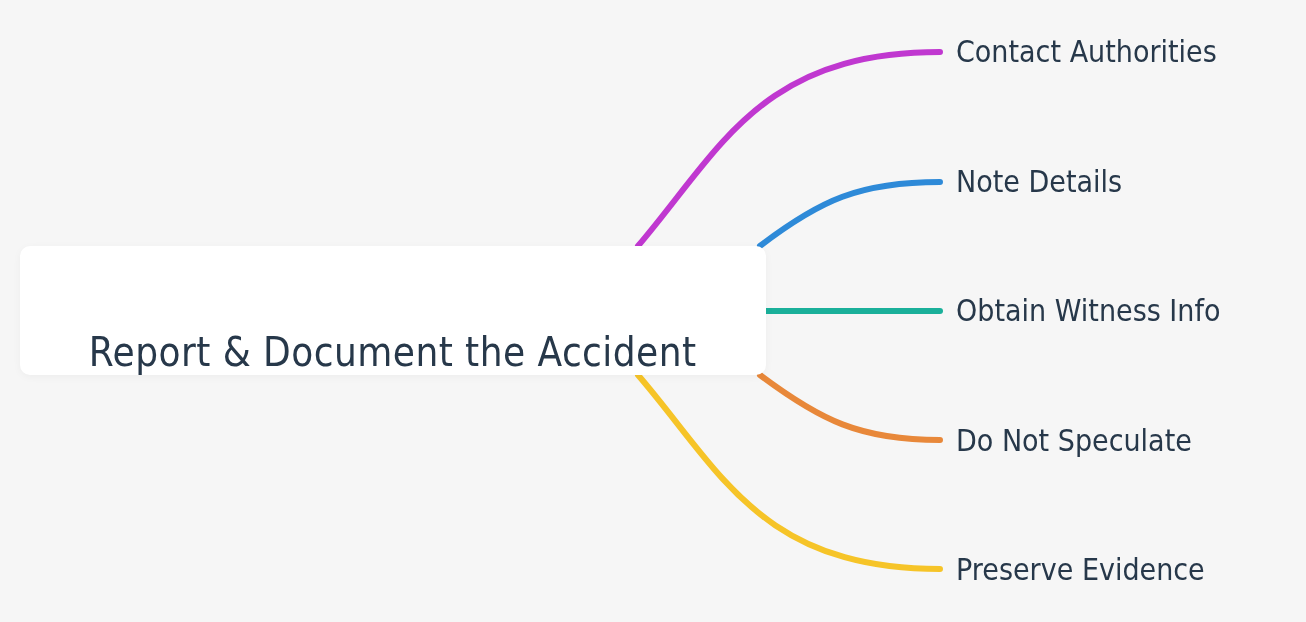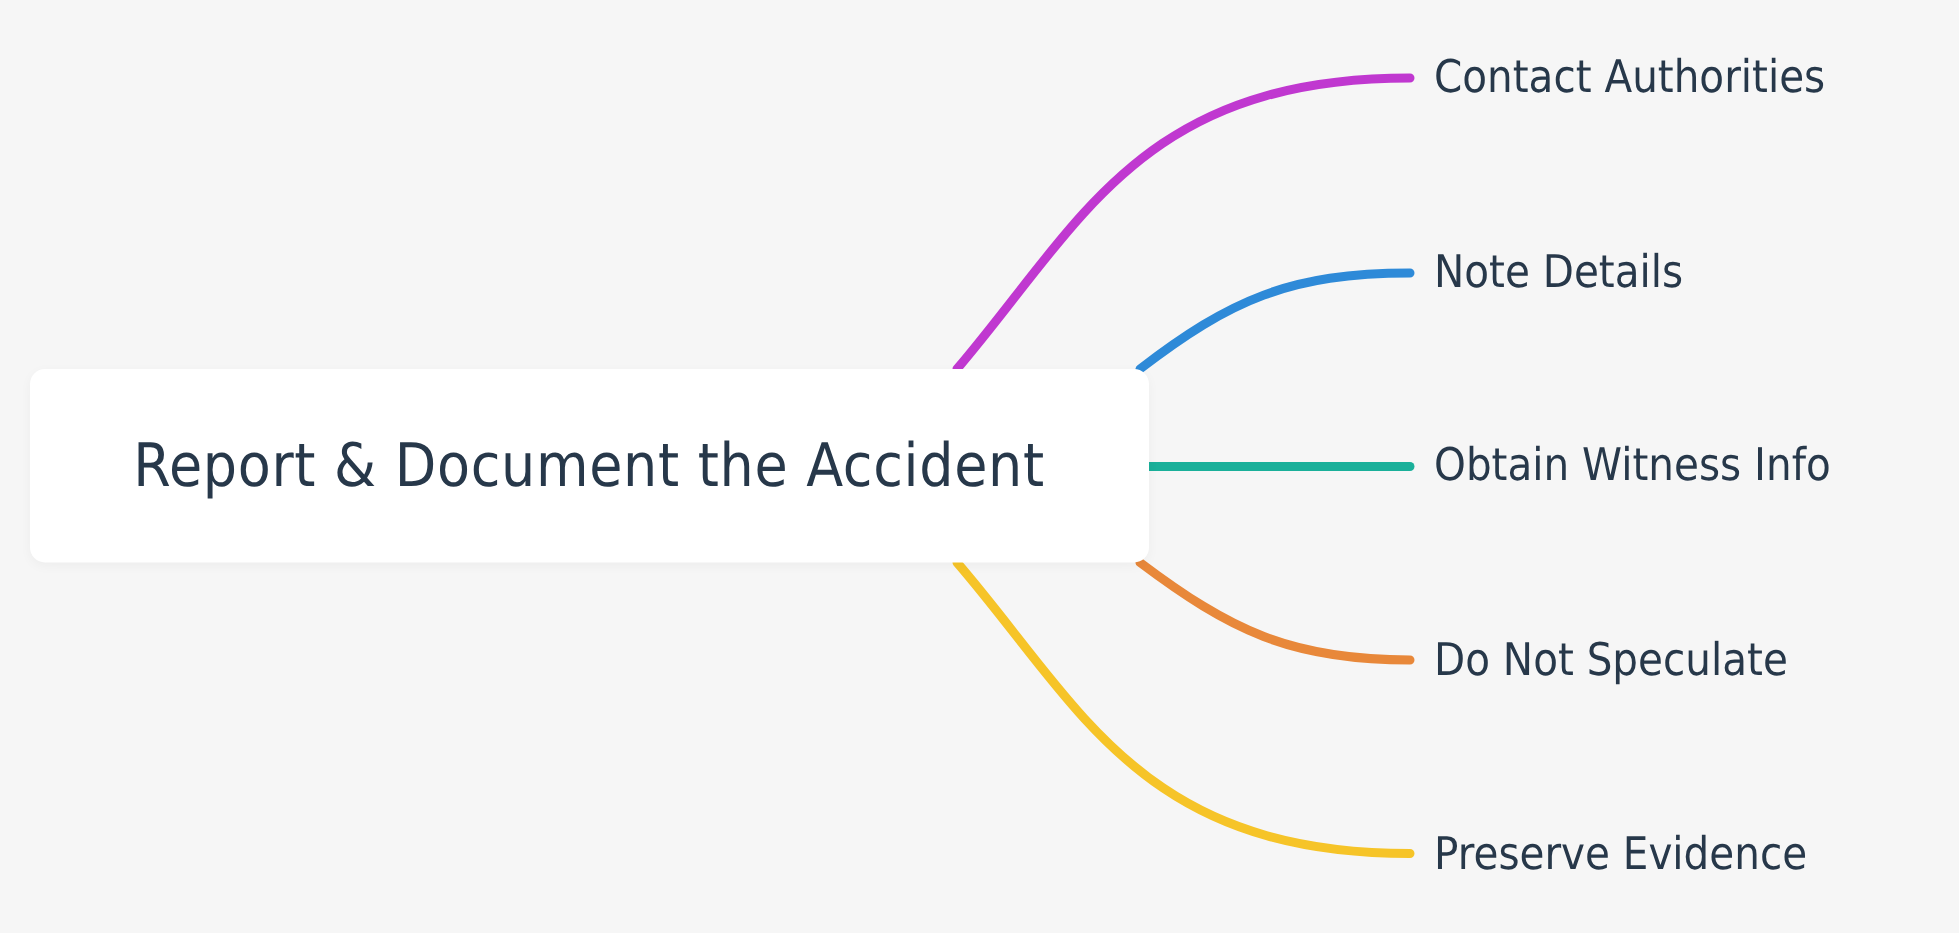--- a/index.html
+++ b/index.html
@@ -1,18 +1,18 @@
 <!DOCTYPE html>
 <html><head>
 <meta charset="utf-8">
 <style>
   html, body { margin:0; padding:0; }
   body { width:1306px; height:622px; background:#f6f6f6; position:relative; overflow:hidden; font-family:"DejaVu Sans", sans-serif; color:#2a3a4a; }
   svg.links { position:absolute; left:0; top:0; }
-  .root { position:absolute; left:20px; top:246px; width:746px; height:129px; background:#ffffff; border-radius:10px; box-shadow:0 2px 8px rgba(0,0,0,0.04); display:flex; align-items:center; justify-content:center; }
+  .root { position:absolute; left:20px; top:246px; width:746px; height:129px; background:#ffffff; border-radius:10px; box-shadow:0 2px 8px rgba(0,0,0,0.04); display:flex; align-items:flex-end; justify-content:center; }
   .root span { font-size:40px; letter-spacing:0.5px; color:#27384a; transform:scaleX(0.9); display:inline-block; white-space:nowrap; }
   .leaf { position:absolute; left:956px; font-size:30px; color:#27384a; white-space:nowrap; transform-origin:left center; transform:scaleX(0.9); line-height:36px; }
 </style>
 </head>
 <body>
 
 <svg class="links" width="1306" height="622">
   <path d="M638 246 C 720 150, 760 52, 940 52" fill="none" stroke="#c038d0" stroke-width="6" stroke-linecap="round"></path>
   <path d="M760 246 C 820 200, 860 182, 940 182" fill="none" stroke="#2e8ad8" stroke-width="6" stroke-linecap="round"></path>
   <path d="M766 311 L 940 311" fill="none" stroke="#1ab09a" stroke-width="6" stroke-linecap="round"></path>

